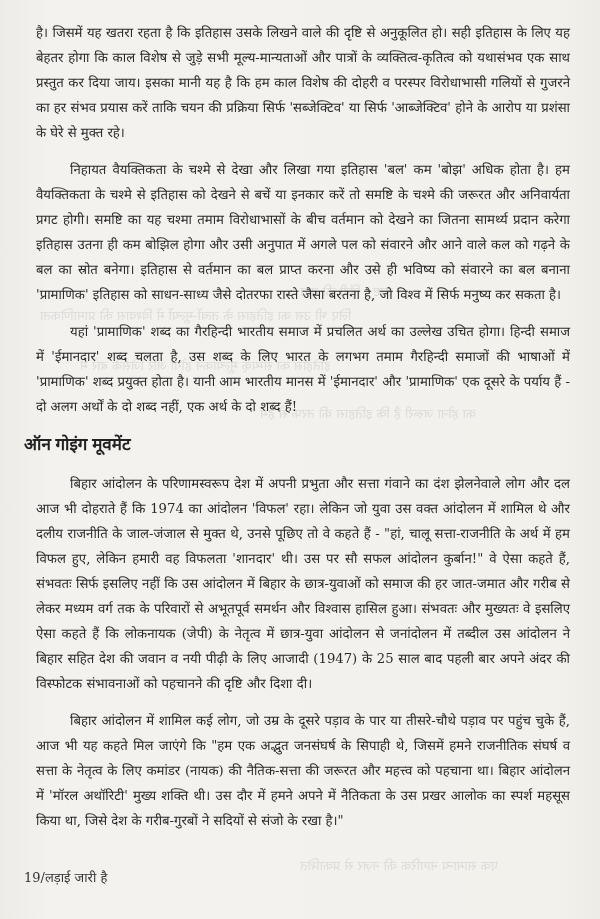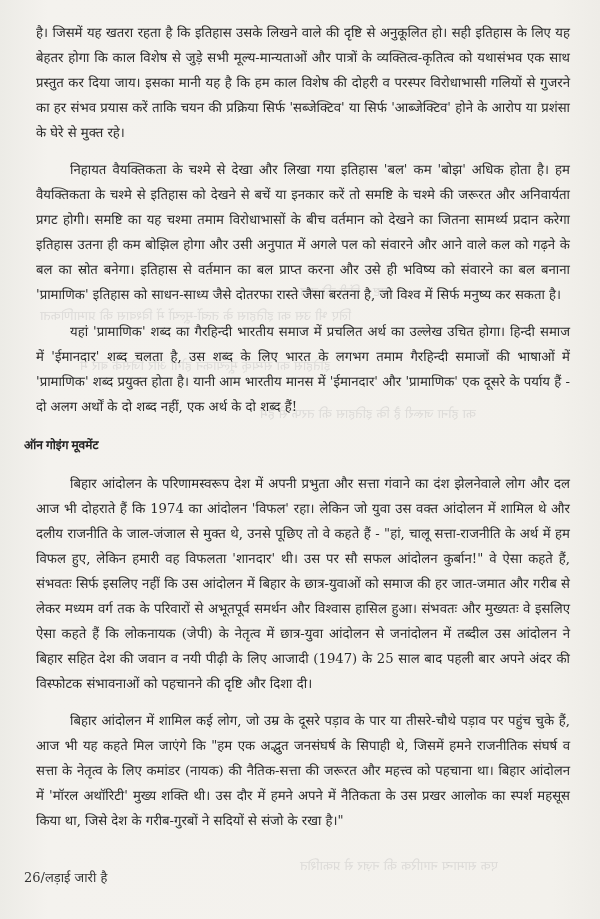--- a/index.html
+++ b/index.html
@@ -34,23 +34,23 @@
     }
     .para {
       margin: 12px;
       text-align: justify;
       text-align-last: left;
     }
     .para.indent {
       text-indent: 34px;
     }
     .heading {
-      font-family: Liberation Serif, serif;
+      font-family: Liberation Sans, sans-serif;
       font-weight: bold;
-      font-size: 12px;
+      font-size: 17px;
       color: #222;
       margin: 4px 0 2px 0;
       line-height: 28px;
     }
     .footer {
       position: absolute;
       left: 24px;
       top: 868px;
       font-family: "DejaVu Serif", serif;
       font-size: 13px;
@@ -81,14 +81,14 @@
     <p class="para">है। जिसमें यह खतरा रहता है कि इतिहास उसके लिखने वाले की दृष्टि से अनुकूलित हो। सही इतिहास के लिए यह बेहतर होगा कि काल विशेष से जुड़े सभी मूल्य-मान्यताओं और पात्रों के व्यक्तित्व-कृतित्व को यथासंभव एक साथ प्रस्तुत कर दिया जाय। इसका मानी यह है कि हम काल विशेष की दोहरी व परस्पर विरोधाभासी गलियों से गुजरने का हर संभव प्रयास करें ताकि चयन की प्रक्रिया सिर्फ 'सब्जेक्टिव' या सिर्फ 'आब्जेक्टिव' होने के आरोप या प्रशंसा के घेरे से मुक्त रहे।</p>
     <p class="para indent">निहायत वैयक्तिकता के चश्मे से देखा और लिखा गया इतिहास 'बल' कम 'बोझ' अधिक होता है। हम वैयक्तिकता के चश्मे से इतिहास को देखने से बचें या इनकार करें तो समष्टि के चश्मे की जरूरत और अनिवार्यता प्रगट होगी। समष्टि का यह चश्मा तमाम विरोधाभासों के बीच वर्तमान को देखने का जितना सामर्थ्य प्रदान करेगा इतिहास उतना ही कम बोझिल होगा और उसी अनुपात में अगले पल को संवारने और आने वाले कल को गढ़ने के बल का स्रोत बनेगा। इतिहास से वर्तमान का बल प्राप्त करना और उसे ही भविष्य को संवारने का बल बनाना 'प्रामाणिक' इतिहास को साधन-साध्य जैसे दोतरफा रास्ते जैसा बरतना है, जो विश्व में सिर्फ मनुष्य कर सकता है।</p>
     <p class="para indent">यहां 'प्रामाणिक' शब्द का गैरहिन्दी भारतीय समाज में प्रचलित अर्थ का उल्लेख उचित होगा। हिन्दी समाज में 'ईमानदार' शब्द चलता है, उस शब्द के लिए भारत के लगभग तमाम गैरहिन्दी समाजों की भाषाओं में 'प्रामाणिक' शब्द प्रयुक्त होता है। यानी आम भारतीय मानस में 'ईमानदार' और 'प्रामाणिक' एक दूसरे के पर्याय हैं - दो अलग अर्थों के दो शब्द नहीं, एक अर्थ के दो शब्द हैं!</p>
 
     <div class="heading">ऑन गोइंग मूवमेंट</div>
 
     <p class="para indent">बिहार आंदोलन के परिणामस्वरूप देश में अपनी प्रभुता और सत्ता गंवाने का दंश झेलनेवाले लोग और दल आज भी दोहराते हैं कि 1974 का आंदोलन 'विफल' रहा। लेकिन जो युवा उस वक्त आंदोलन में शामिल थे और दलीय राजनीति के जाल-जंजाल से मुक्त थे, उनसे पूछिए तो वे कहते हैं - "हां, चालू सत्ता-राजनीति के अर्थ में हम विफल हुए, लेकिन हमारी वह विफलता 'शानदार' थी। उस पर सौ सफल आंदोलन कुर्बान!" वे ऐसा कहते हैं, संभवतः सिर्फ इसलिए नहीं कि उस आंदोलन में बिहार के छात्र-युवाओं को समाज की हर जात-जमात और गरीब से लेकर मध्यम वर्ग तक के परिवारों से अभूतपूर्व समर्थन और विश्वास हासिल हुआ। संभवतः और मुख्यतः वे इसलिए ऐसा कहते हैं कि लोकनायक (जेपी) के नेतृत्व में छात्र-युवा आंदोलन से जनांदोलन में तब्दील उस आंदोलन ने बिहार सहित देश की जवान व नयी पीढ़ी के लिए आजादी (1947) के 25 साल बाद पहली बार अपने अंदर की विस्फोटक संभावनाओं को पहचानने की दृष्टि और दिशा दी।</p>
     <p class="para indent">बिहार आंदोलन में शामिल कई लोग, जो उम्र के दूसरे पड़ाव के पार या तीसरे-चौथे पड़ाव पर पहुंच चुके हैं, आज भी यह कहते मिल जाएंगे कि "हम एक अद्भुत जनसंघर्ष के सिपाही थे, जिसमें हमने राजनीतिक संघर्ष व सत्ता के नेतृत्व के लिए कमांडर (नायक) की नैतिक-सत्ता की जरूरत और महत्त्व को पहचाना था। बिहार आंदोलन में 'मॉरल अथॉरिटी' मुख्य शक्ति थी। उस दौर में हमने अपने में नैतिकता के उस प्रखर आलोक का स्पर्श महसूस किया था, जिसे देश के गरीब-गुरबों ने सदियों से संजो के रखा है।"</p>
   </div>
 
-  <div class="footer">26/लड़ाई जारी है</div>
+  <div class="footer">19/लड़ाई जारी है</div>
 </div>
 
 </body></html>

